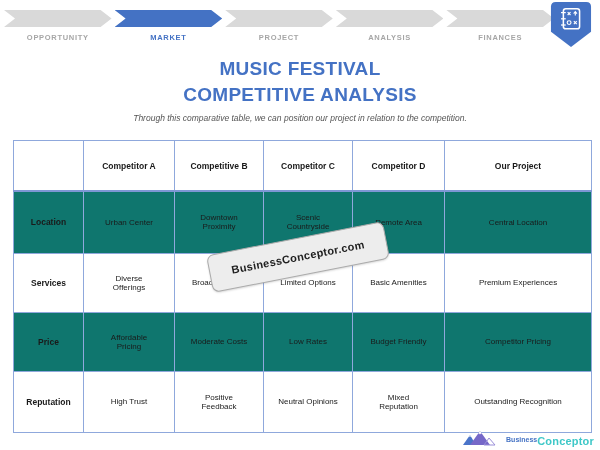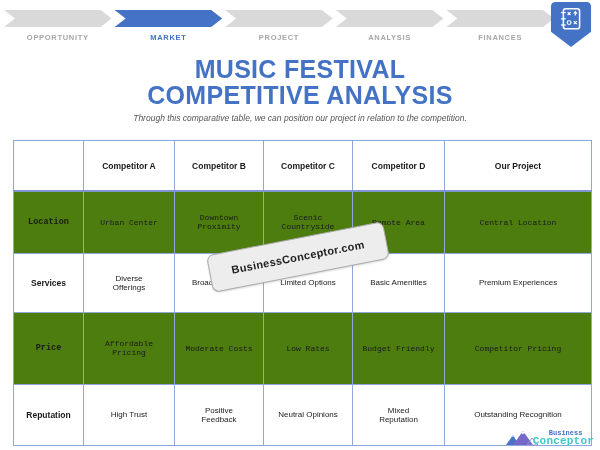--- a/index.html
+++ b/index.html
@@ -21,59 +21,59 @@
     letter-spacing:.7px;color:#A6A6A6;
   }
   .step.active .step-label{color:#4472C4;}
 
   
   .pin{position:absolute;right:8px;top:2px;width:42px;height:46px;}
 
   
   .title{
     position:absolute;top:56px;left:0;width:100%;text-align:center;
-    color:#4472C4;font-size:25px;font-weight:700;line-height:26px;letter-spacing:.3px;
+    color:#4472C4;font-size:19px;font-weight:700;line-height:26px;letter-spacing:.3px;
   }
   .subtitle{
     position:absolute;top:113px;left:0;width:100%;text-align:center;
     font-size:8.5px;font-style:italic;color:#555;
   }
 
   
   table.cmp{
     position:absolute;left:13px;top:140px;width:578px;
     border-collapse:collapse;table-layout:fixed;
   }
   table.cmp th,table.cmp td{
     border:1px solid #8FA8DC;text-align:center;vertical-align:middle;
     padding:2px 8px;background:#fff;color:#1a1a1a;
     white-space:pre-line;word-wrap:break-word;
   }
   table.cmp thead th{font-size:8.5px;font-weight:700;height:45px;}
   table.cmp thead tr{border-bottom:2px solid #7E97D4;}
   table.cmp tbody th{font-size:8.5px;font-weight:700;}
   table.cmp tbody td{font-size:8px;}
-  tr.r0{height:62px;} tr.r1{height:59px;} tr.r2{height:72px;} tr.r3{height:61px;margin-top:41px;}
-  tr.alt th,tr.alt td{background:#4d7c0f;font-family:Liberation Mono, monospace;}
+  tr.r0{height:62px;} tr.r1{height:59px;} tr.r2{height:59px;} tr.r3{height:61px;margin-top:41px;}
+  tr.alt th,tr.alt td{background:#0f766e;}
 
   
   .watermark{
     position:absolute;left:208px;top:238px;width:178px;height:36px;
     transform:rotate(-11deg);
     background:#EDEDED;border:1px solid #ABABAB;border-radius:7px;
     box-shadow:0 1px 2px rgba(0,0,0,.15);
     display:flex;align-items:center;justify-content:center;
     font-size:11px;font-weight:700;color:#1f1f1f;letter-spacing:.3px;
     z-index:5;
   }
 
   
   .brand{position:absolute;right:6px;bottom:3px;display:flex;align-items:flex-end;}
   .brand svg{margin-right:-6px;margin-bottom:1px;}
-  .brand-text{display:flex;flex-direction:column;line-height:1;font-family:Liberation Mono, monospace;}
+  .brand-text{display:flex;flex-direction:row;line-height:1;}
   .brand-top{font-size:7px;font-weight:700;color:#4472C4;margin-left:16px;margin-bottom:-1px;}
   .brand-bottom{font-size:11px;font-weight:700;color:#3FC8C8;letter-spacing:.2px;}
 </style>
 </head>
 <body>
 
 <div id="slide">
 
   <div class="nav">
     <div class="step">
@@ -125,21 +125,21 @@
         <col style="width:91px">
         <col style="width:89px">
       <col style="width:89px">
         <col style="width:92px">
         <col style="width:147px">
     </colgroup>
     <thead>
       <tr>
         <th></th>
         <th>Competitor A</th>
-        <th>Competitor B</th>
+        <th>Competitive B</th>
         <th>Competitor C</th>
         <th>Competitor D</th>
         <th>Our Project</th>
       </tr>
     </thead>
     <tbody>
       <tr class="r0 alt">
         <th>Location</th>
         <td>Urban Center</td>
         <td>Downtown

